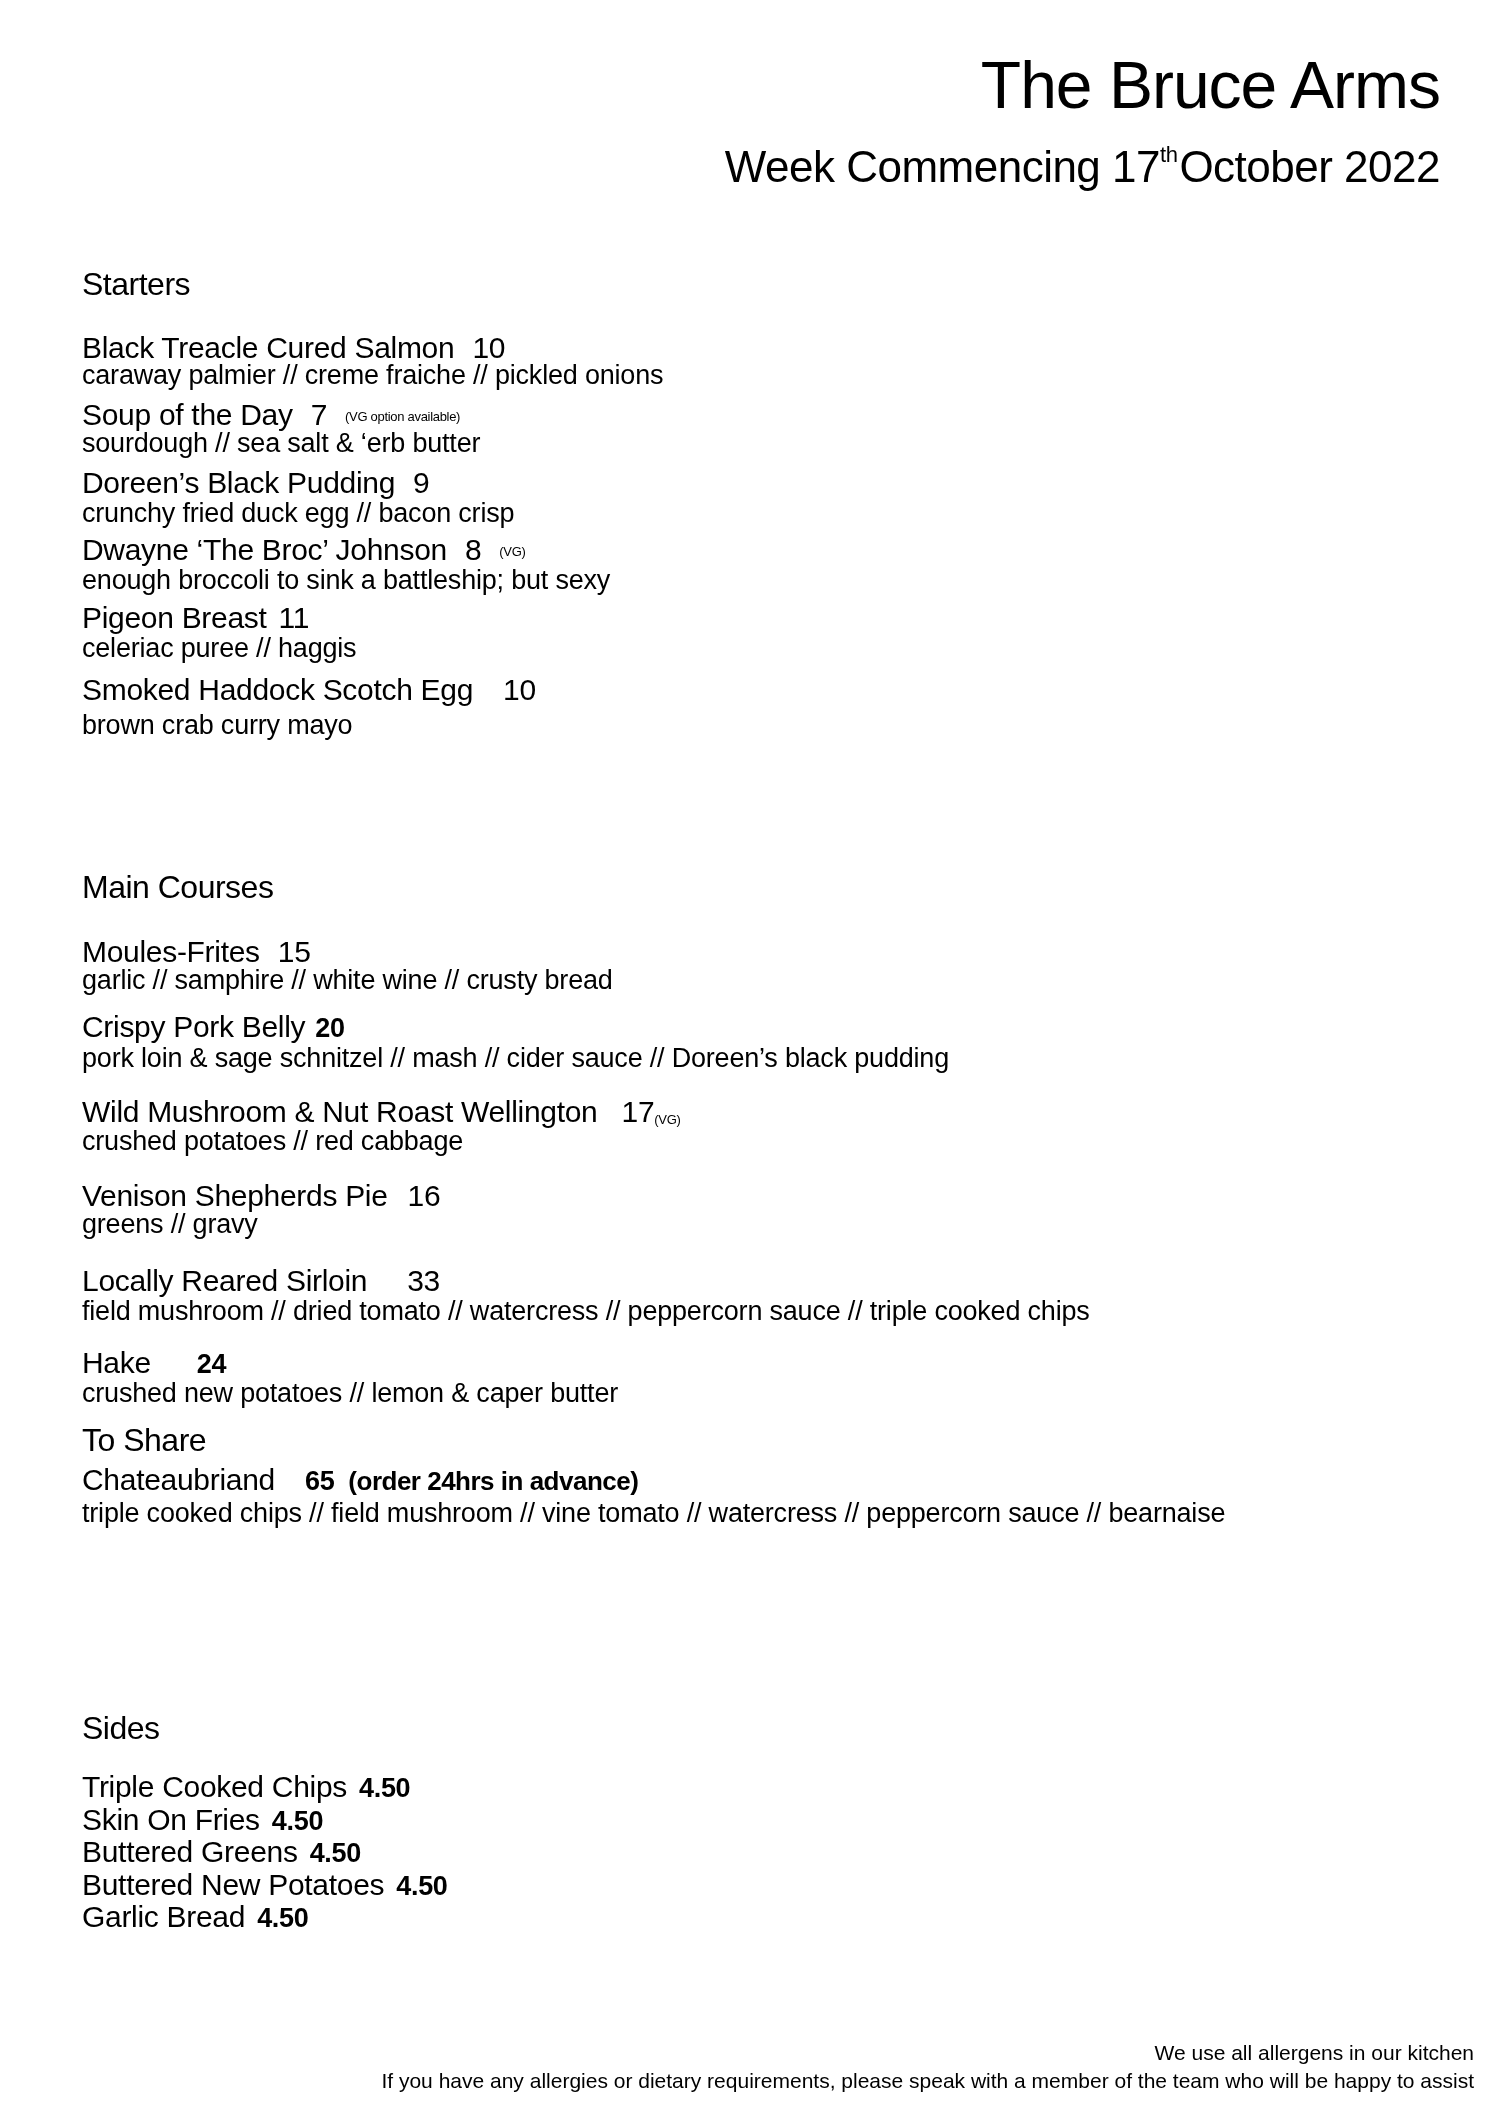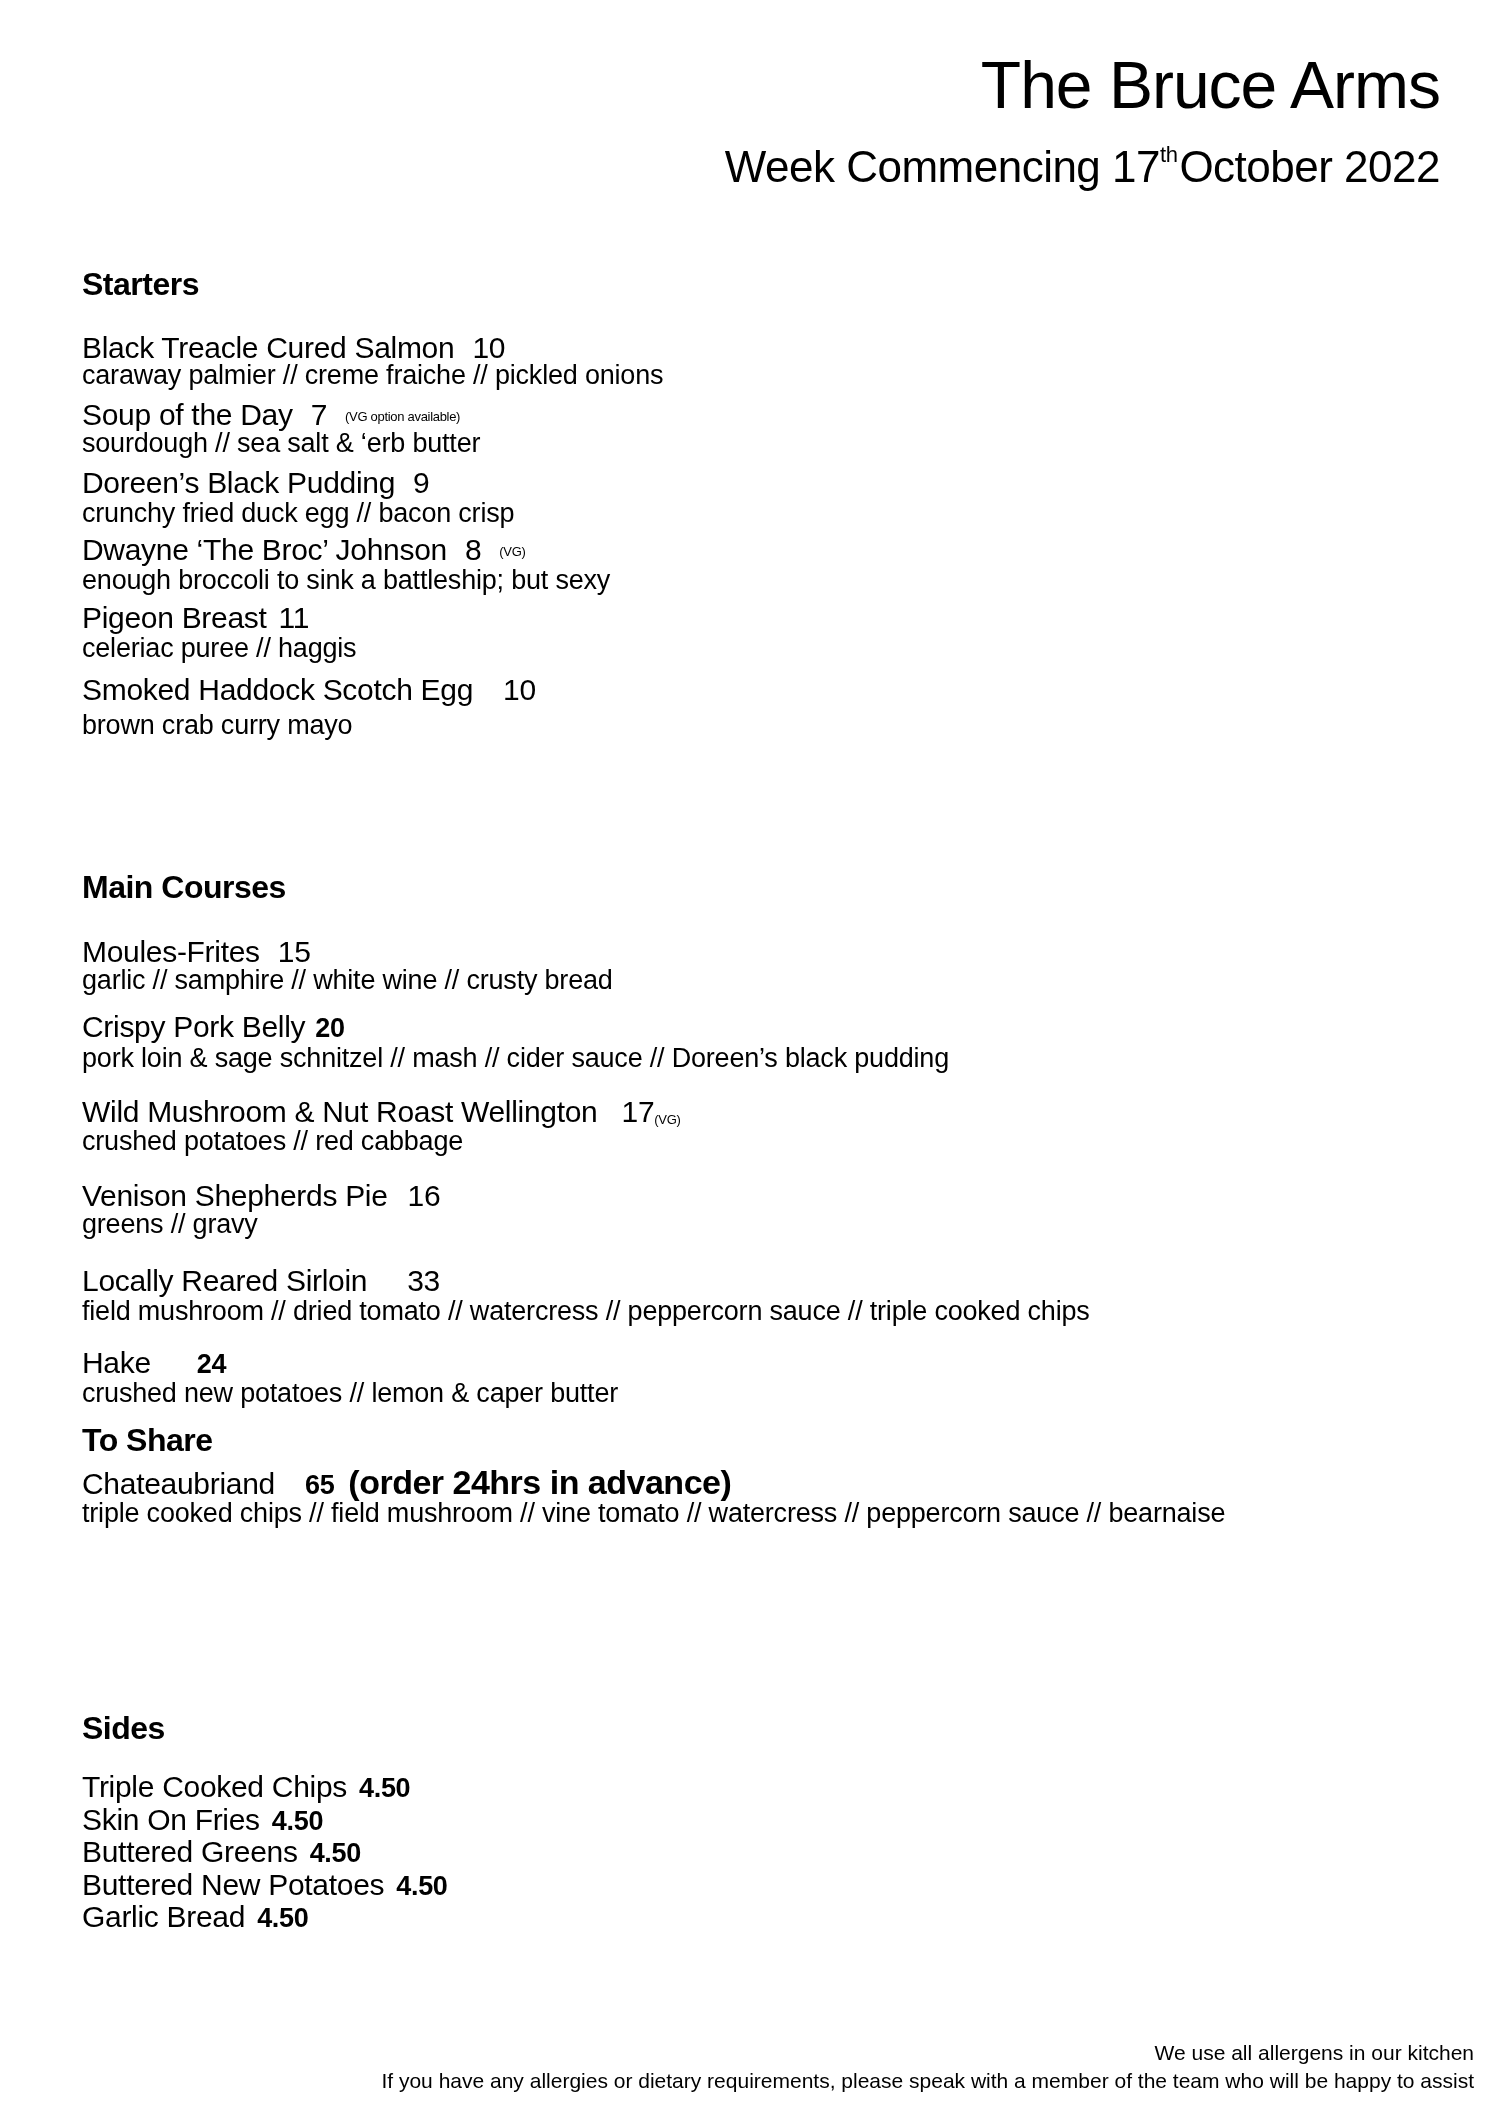--- a/index.html
+++ b/index.html
@@ -2,26 +2,26 @@
 <html><head>
 <meta charset="utf-8">
 <style>
   html, body { margin: 0; padding: 0; background: #ffffff; }
   body { width: 1500px; height: 2121px; position: relative; overflow: hidden;
          font-family: "Liberation Sans", "DejaVu Sans", sans-serif; color: #000000; }
   .abs { position: absolute; white-space: nowrap; }
   .title { right: 60px; top: 52px; font-size: 66px; font-weight: normal; letter-spacing: -1px; line-height: 1; }
   .subtitle { right: 60px; top: 144px; font-size: 44px; line-height: 1; letter-spacing: -0.5px; text-align: right; }
   .subtitle sup { font-size: 22px; vertical-align: 20px; margin-right: 2px; }
-  .section { left: 82px; font-size: 32px; font-weight: bold; line-height: 1; letter-spacing: -0.5px; }
+  .section { left: 82px; font-size: 32px; font-weight: normal; line-height: 1; letter-spacing: -0.5px; }
   .item-name { left: 82px; font-size: 30px; line-height: 1; letter-spacing: -0.3px; }
   .item-name .price { margin-left: 18px; }
   .item-name .note { font-size: 13px; margin-left: 18px; vertical-align: 4px; }
   .item-name .note-tight { font-size: 13px; margin-left: 0; vertical-align: -2px; }
-  .item-name .note-bold { font-size: 34px; margin-left: 14px; font-weight: bold; letter-spacing: -0.5px; }
+  .item-name .note-bold { font-size: 26px; margin-left: 14px; font-weight: bold; letter-spacing: -0.5px; }
   .item-name .price-bold { font-weight: bold; font-size: 27px; margin-left: 10px; }
   .item-desc { left: 82px; font-size: 27px; line-height: 1; letter-spacing: -0.2px; }
   .side { left: 82px; font-size: 30px; line-height: 1; letter-spacing: -0.3px; }
   .side .price { font-weight: bold; font-size: 27px; margin-left: 12px; }
   .footer { right: 26px; font-size: 21px; line-height: 1; text-align: right; }
 </style>
 </head>
 <body>
 
 <div class="abs title">The Bruce Arms</div>

